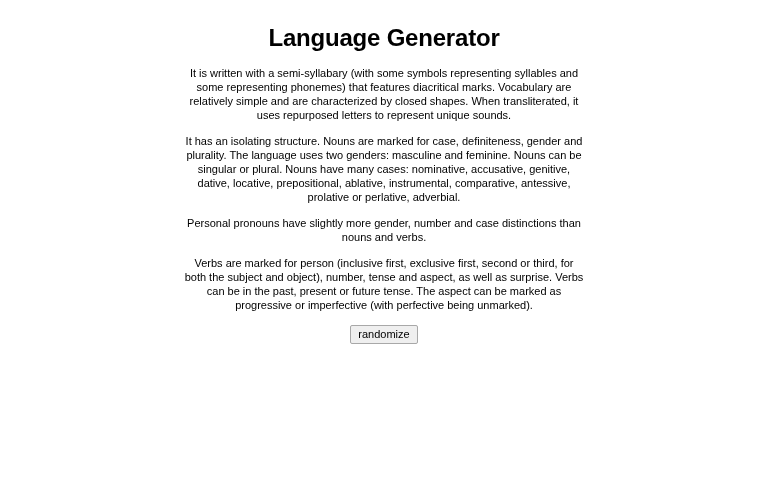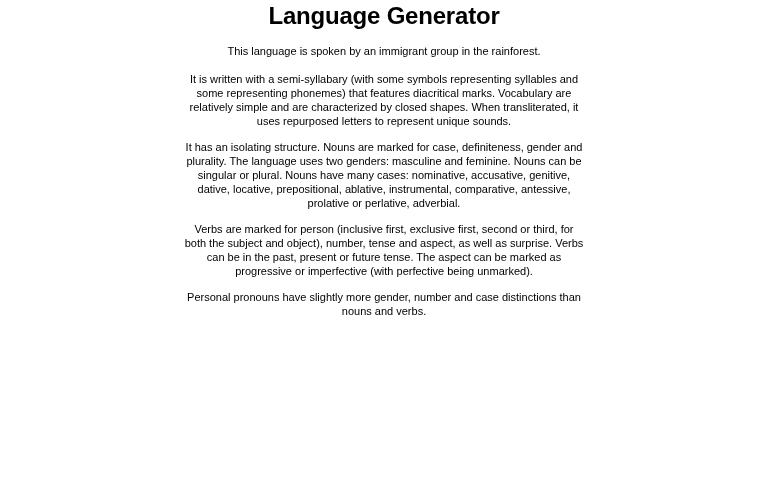--- a/index.html
+++ b/index.html
@@ -10,21 +10,21 @@
   }
   body {
     width: 768px;
     height: 480px;
     overflow: hidden;
     font-family: "Liberation Sans", sans-serif;
     color: #000000;
   }
   .page {
     width: 768px;
-    padding-top: 2px;
+    padding-top: 24px;
     box-sizing: border-box;
   }
   .title {
     font-size: 24px;
     font-weight: bold;
     text-align: center;
     margin: 0 0 14px 0;
     letter-spacing: -0.2px;
     color: #000;
   }
@@ -61,27 +61,29 @@
 </style>
 </head>
 <body>
 
 <div class="page">
 
   <h1 class="title">Language Generator</h1>
 
   <div class="content">
 
-    <p class="para lead">This language is spoken by an immigrant group in the rainforest.</p>
 
 
     <p class="para">It is written with a semi-syllabary (with some symbols representing syllables and some representing phonemes) that features diacritical marks. Vocabulary are relatively simple and are characterized by closed shapes. When transliterated, it uses repurposed letters to represent unique sounds.</p>
 
     <p class="para">It has an isolating structure. Nouns are marked for case, definiteness, gender and plurality. The language uses two genders: masculine and feminine. Nouns can be singular or plural. Nouns have many cases: nominative, accusative, genitive, dative, locative, prepositional, ablative, instrumental, comparative, antessive, prolative or perlative, adverbial.</p>
 
+    <p class="para">Personal pronouns have slightly more gender, number and case distinctions than nouns and verbs.</p>
+
     <p class="para">Verbs are marked for person (inclusive first, exclusive first, second or third, for both the subject and object), number, tense and aspect, as well as surprise. Verbs can be in the past, present or future tense. The aspect can be marked as progressive or imperfective (with perfective being unmarked).</p>
 
-    <p class="para">Personal pronouns have slightly more gender, number and case distinctions than nouns and verbs.</p>
 
-
+    <div class="button-row">
+      <button type="button" class="randomize-btn">randomize</button>
+    </div>
 
   </div>
 </div>
 
 </body></html>

